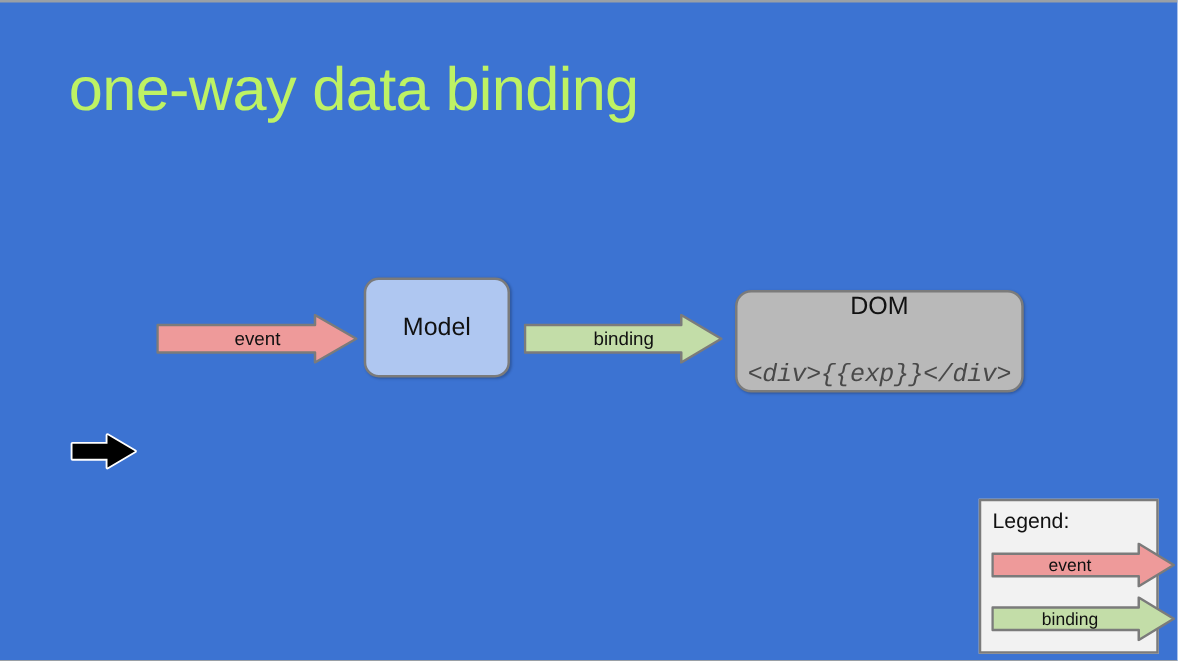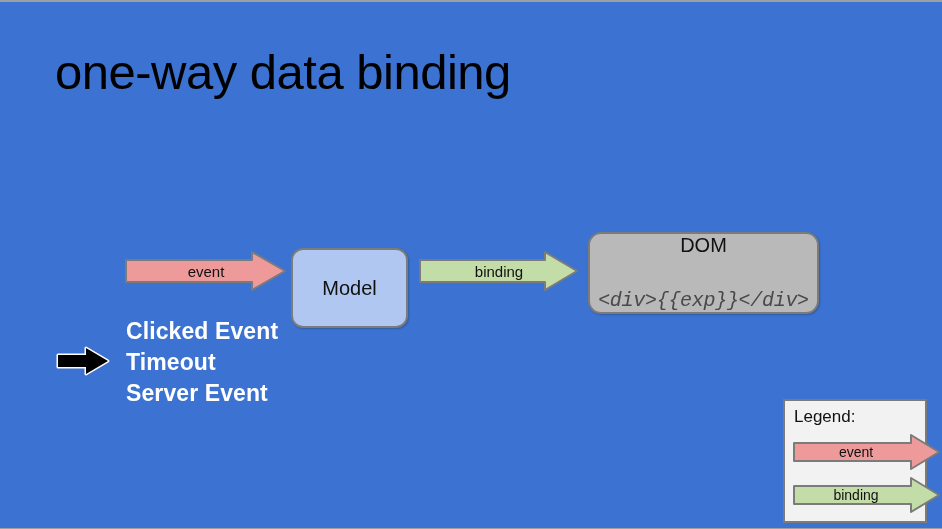--- a/index.html
+++ b/index.html
@@ -21,41 +21,41 @@
     border-bottom: 1px solid #9aa0a6;
   }
 
   
   #slide-title {
     position: absolute;
     left: 55px;
     top: 44px;
     font-size: 49px;
     font-weight: 400;
-    color: #000000;
+    color: #bef264;
     letter-spacing: -0.5px;
     line-height: 1.1;
     white-space: nowrap;
   }
 
   
   .node-box {
     position: absolute;
     box-sizing: border-box;
     border: 2px solid #7b7b7b;
     border-radius: 12px;
     display: flex;
     flex-direction: column;
     align-items: center;
     justify-content: center;
     box-shadow: 1px 1px 2px rgba(0,0,0,0.22);
   }
   #model-box {
     left: 291px;
-    top: 246px;
+    top: 220px;
     width: 117px;
     height: 80px;
     background: #AFC7F1;
   }
   #model-label {
     font-size: 20px;
     color: #111111;
   }
   #dom-box {
     left: 588px;
@@ -192,25 +192,20 @@
     <span id="dom-code">&lt;div&gt;{{exp}}&lt;/div&gt;</span>
   </div>
 
   <div id="pointer-arrow">
     <svg width="56" height="34" viewBox="0 0 56 34" aria-hidden="true">
       <polygon points="3,11 31,11 31,4 53,17 31,30 31,23 3,23" fill="#000000" stroke="#ffffff" stroke-width="3" stroke-linejoin="round"></polygon>
       <polygon points="3,11 31,11 31,4 53,17 31,30 31,23 3,23" fill="#000000"></polygon>
     </svg>
   </div>
 
-  <div id="event-list">
-    <div>Clicked Event</div>
-    <div>Timeout</div>
-    <div>Server Event</div>
-  </div>
 
   <div id="legend">
     <span id="legend-title">Legend:</span>
 
     <div id="legend-arrow-event" class="legend-arrow">
       <svg width="148" height="36" viewBox="0 0 148 36" aria-hidden="true">
         <polygon points="1,9 118,9 118,1 146,18 118,35 118,27 1,27" fill="#EE9A9A" stroke="#7b7b7b" stroke-width="2" stroke-linejoin="round"></polygon>
       </svg>
       <span class="arrow-text">event</span>
     </div>

